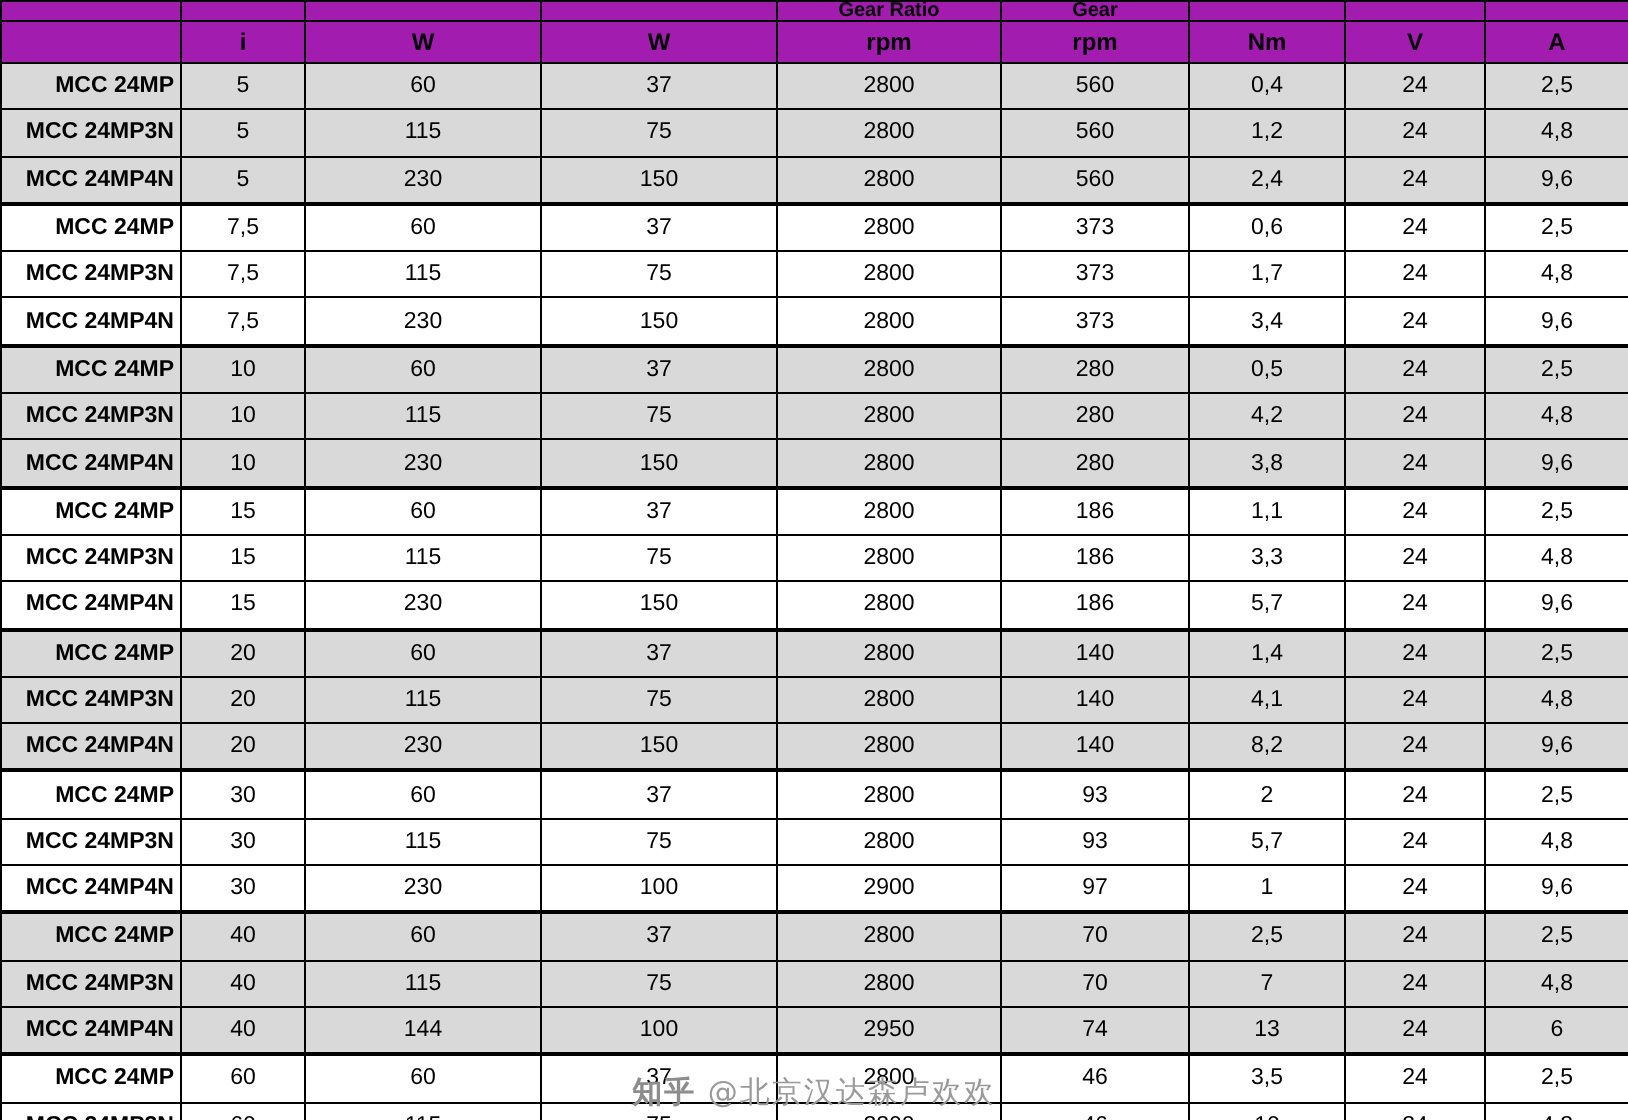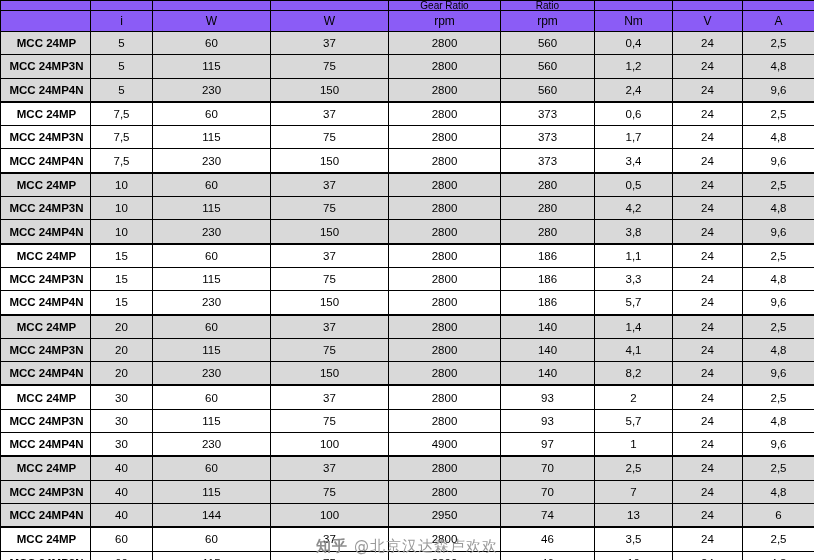--- a/index.html
+++ b/index.html
@@ -34,39 +34,39 @@
   table.spec th, table.spec td {
     border: 1px solid #000000;
     height: 22.3px;
     padding: 0 3px;
     text-align: center;
     vertical-align: middle;
     white-space: nowrap;
     overflow: hidden;
   }
   table.spec thead th {
-    font-weight: normal;
+    font-weight: bold;
     font-size: 12px;
-    background: #8b5cf6;
+    background: #a21caf;
   }
   table.spec thead tr.unit-row th {
     height: 20px;
   }
   table.spec thead tr.top-row th {
     height: 8px;
     font-size: 10px;
     border-bottom: none;
     padding: 0;
     color: #000;
     vertical-align: bottom;
     line-height: 9px;
     overflow: hidden;
   }
   table.spec tbody td.model {
-    text-align: center;
+    text-align: right;
     padding-left: 5px;
     font-weight: bold;
     font-size: 11.5px;
   }
   tr.shaded td {
     background: #d9d9d9;
   }
   tr.plain td {
     background: #ffffff;
   }
@@ -106,21 +106,21 @@
       <col class="c7">
       <col class="c8">
   </colgroup>
   <thead>
     <tr class="top-row">
       <th></th>
       <th></th>
       <th></th>
       <th></th>
       <th>Gear Ratio</th>
-      <th>Ratio</th>
+      <th>Gear</th>
       <th></th>
       <th></th>
       <th></th>
     </tr>
     <tr class="unit-row">
       <th></th>
       <th>i</th>
       <th>W</th>
       <th>W</th>
       <th>rpm</th>
@@ -316,21 +316,21 @@
         <td>93</td>
         <td>5,7</td>
         <td>24</td>
         <td>4,8</td>
       </tr>
       <tr class="plain group-end">
         <td class="model">MCC 24MP4N</td>
         <td>30</td>
         <td>230</td>
         <td>100</td>
-        <td>4900</td>
+        <td>2900</td>
         <td>97</td>
         <td>1</td>
         <td>24</td>
         <td>9,6</td>
       </tr>
       <tr class="shaded">
         <td class="model">MCC 24MP</td>
         <td>40</td>
         <td>60</td>
         <td>37</td>

